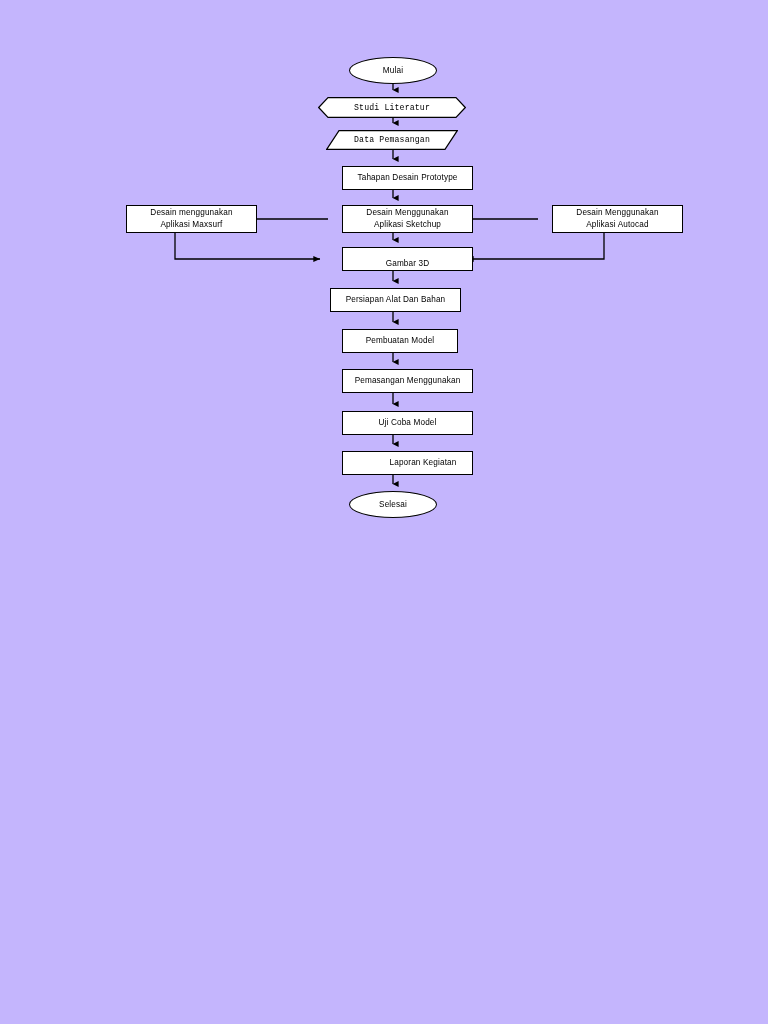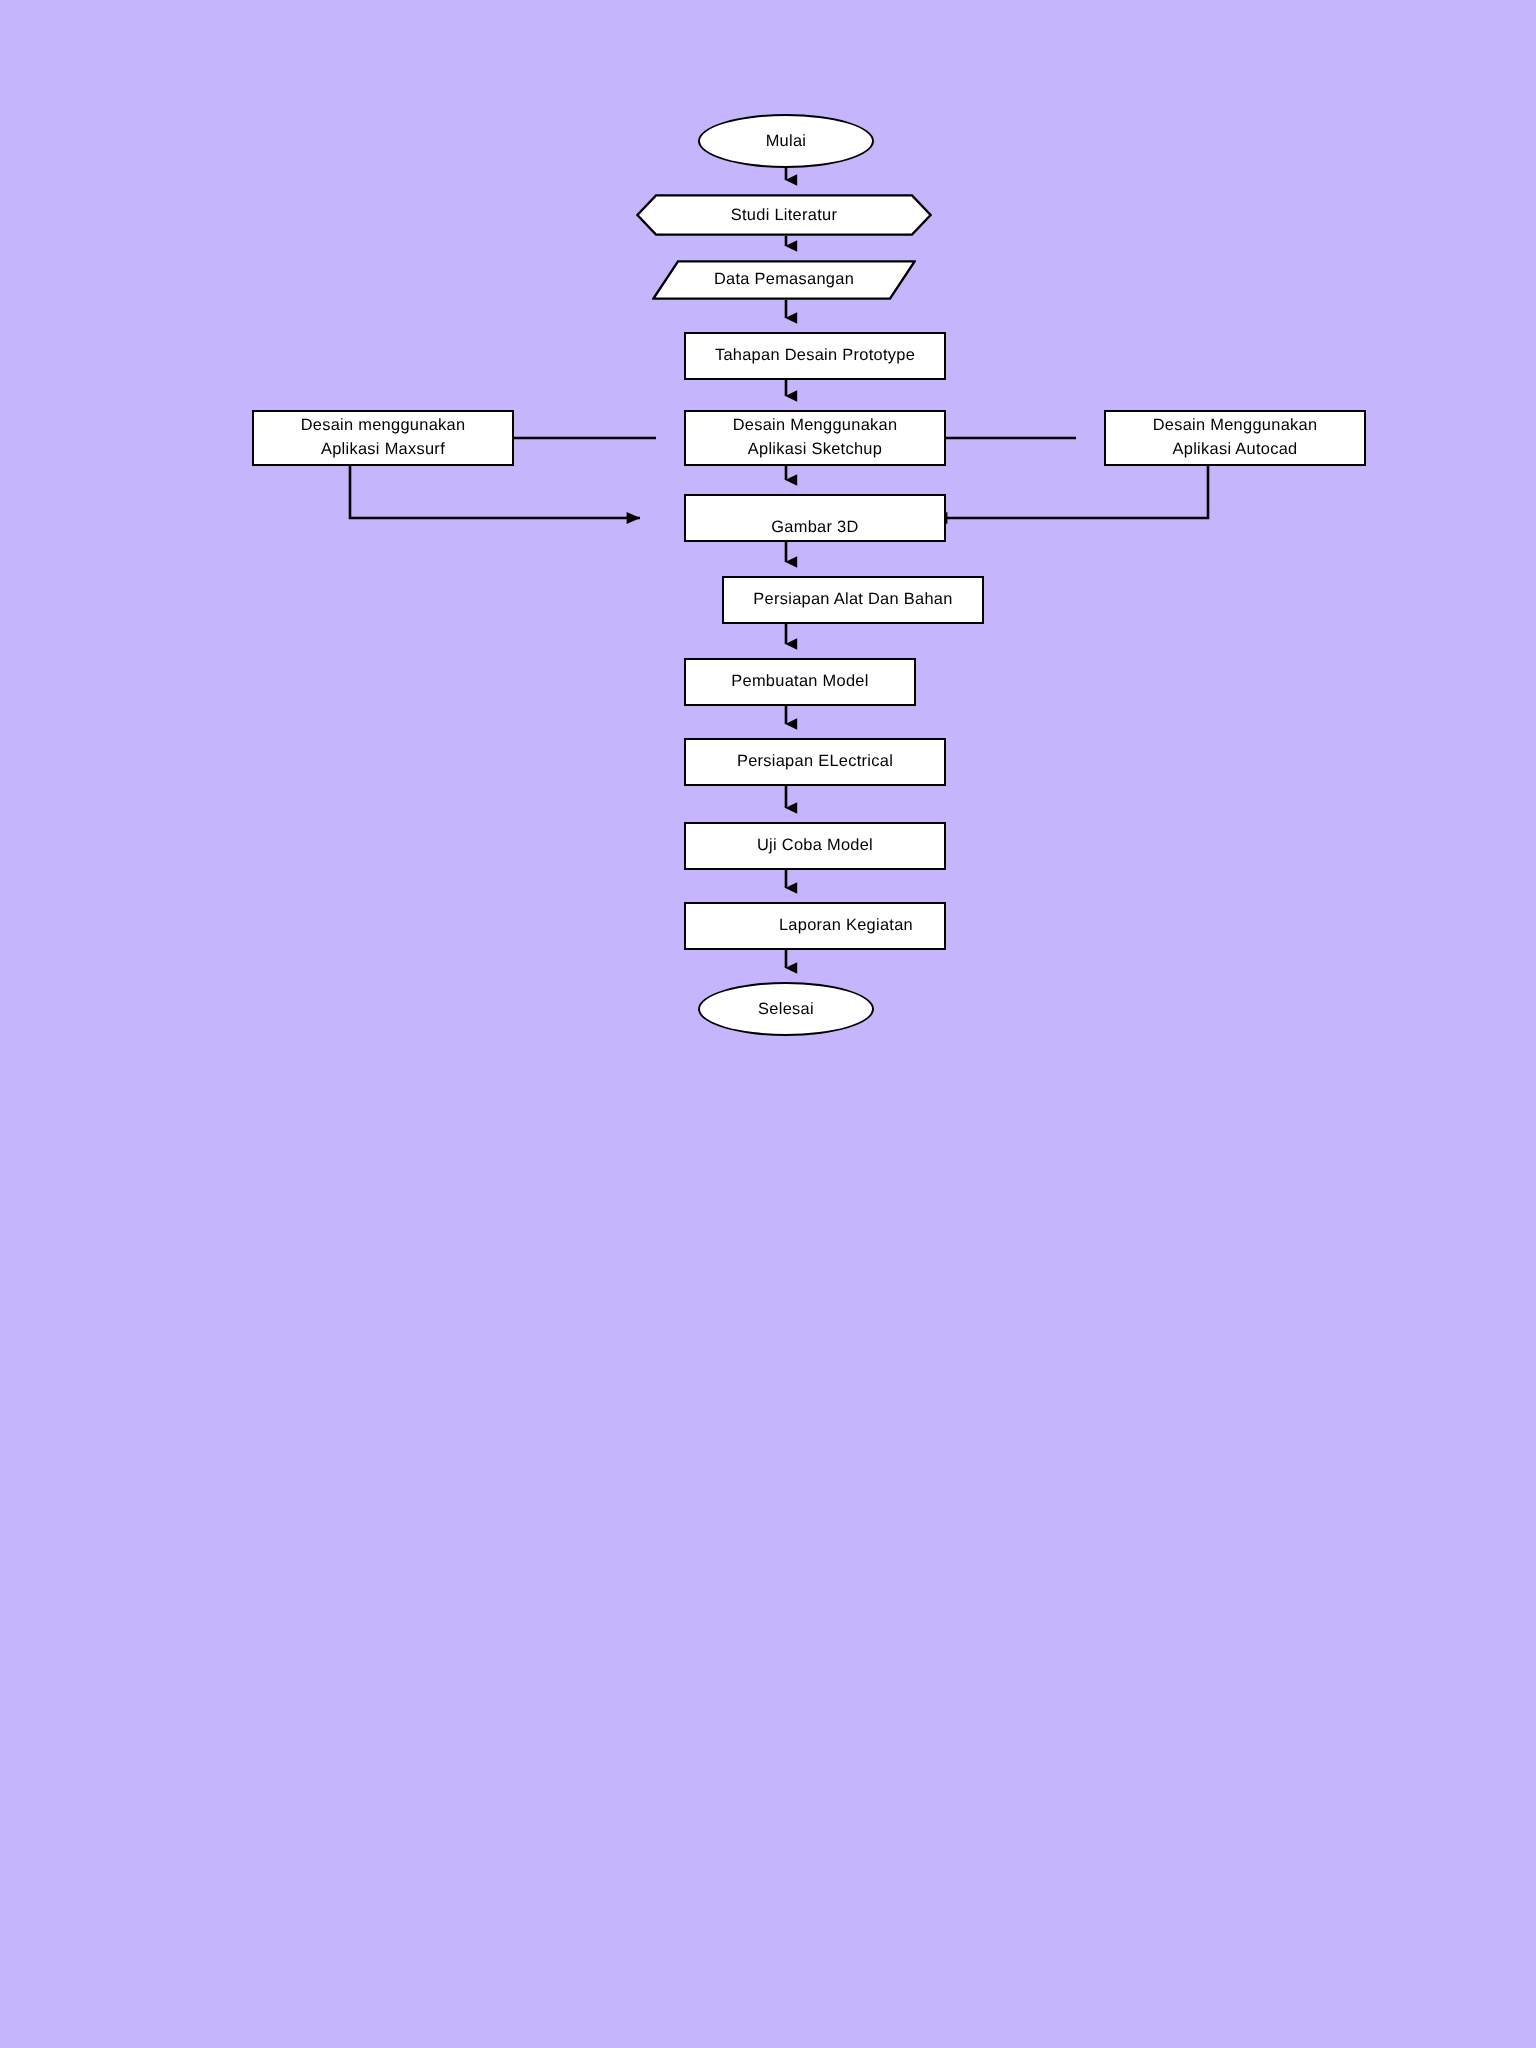--- a/index.html
+++ b/index.html
@@ -37,20 +37,21 @@
     border: 1.2px solid #000000;
     margin-left: 14px;
   }
   .node.terminator {
     border: 1.6px solid #000000;
     border-radius: 50%;
   }
   .node.hex, .node.para {
     border: none;
     background: transparent;
+    font-family: Liberation Mono, monospace;
   }
   .shape-svg {
     position: absolute;
     left: 0;
     top: 0;
     width: 100%;
     height: 100%;
   }
   .node.hex .label, .node.para .label {
     position: relative;
@@ -144,30 +145,30 @@
 
   <div class="node rect" id="node-autocad" style="left:538px; top:205px; width:131px; height:28px;">
     <span class="label">Desain Menggunakan
 Aplikasi Autocad</span>
   </div>
 
   <div class="node rect" id="node-gambar3d" style="left:328px; top:247px; width:131px; height:24px;align-items:flex-end;">
     <span class="label">Gambar 3D</span>
   </div>
 
-  <div class="node rect" id="node-persiapan" style="left:347px; top:288px; width:131px; height:24px;">
+  <div class="node rect" id="node-persiapan" style="left:316px; top:288px; width:131px; height:24px;">
     <span class="label">Persiapan Alat Dan Bahan</span>
   </div>
 
   <div class="node rect" id="node-pembuatan" style="left:328px; top:329px; width:116px; height:24px;">
     <span class="label">Pembuatan Model</span>
   </div>
 
   <div class="node rect" id="node-pemasangan" style="left:328px; top:369px; width:131px; height:24px;">
-    <span class="label">Persiapan ELectrical</span>
+    <span class="label">Pemasangan Menggunakan</span>
   </div>
 
   <div class="node rect" id="node-ujicoba" style="left:328px; top:411px; width:131px; height:24px;">
     <span class="label">Uji Coba Model</span>
   </div>
 
   <div class="node rect" id="node-laporan" style="left:328px; top:451px; width:131px; height:24px;padding-left:31px;">
     <span class="label">Laporan Kegiatan</span>
   </div>
 

